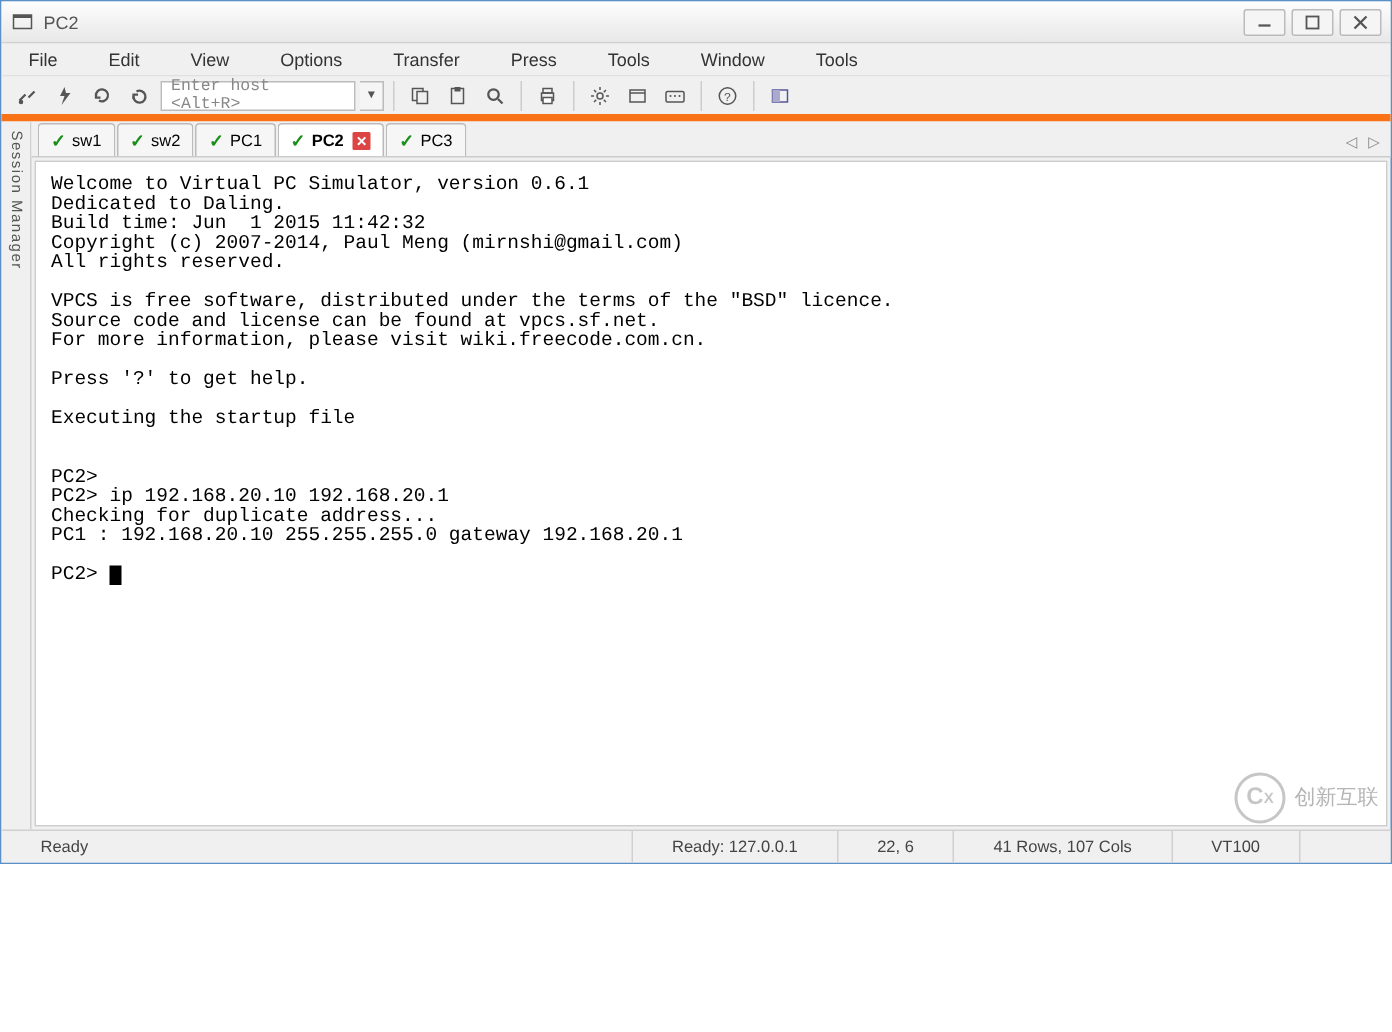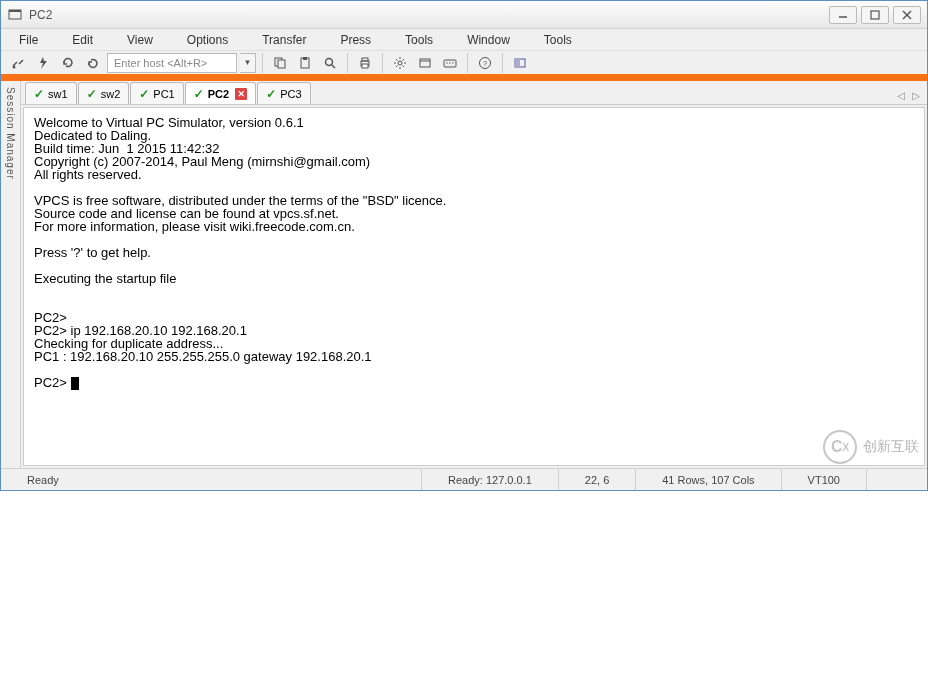--- a/index.html
+++ b/index.html
@@ -7,21 +7,21 @@
   font-family: "Segoe UI", Tahoma, sans-serif;
   font-size: 12px;
   background: #fff;
   width: 928px;
   height: 688px;
   overflow: hidden;
   position: relative;
 }
 .window {
   width: 928px;
-  height: 491px;
+  height: 576px;
   border: 1px solid #5a8fc8;
   background: #f0f0f0;
   display: flex;
   flex-direction: column;
   position: relative;
 }
 .titlebar {
   height: 28px;
   background: linear-gradient(#fdfdfd, #e8e8e8);
   border-bottom: 1px solid #d0d0d0;
@@ -48,25 +48,26 @@
   display: flex;
   align-items: center;
   padding: 0 8px;
   gap: 14px;
   border-bottom: 1px solid #e0e0e0;
 }
 .menu-item { padding: 2px 10px; color: #333; cursor: default; }
 .toolbar {
   height: 30px;
   background: #f0f0f0;
-  border-bottom: 7px solid #f97316;
+  border-bottom: 5px solid #f97316;
   display: flex;
   align-items: center;
   padding: 0 6px;
   gap: 3px;
+  font-family: Liberation Mono, monospace;
 }
 .tool-btn {
   width: 22px; height: 22px;
   display: flex; align-items: center; justify-content: center;
   color: #555;
   cursor: pointer;
   border-radius: 2px;
 }
 .tool-sep { width: 1px; height: 20px; background: #ccc; margin: 0 3px; }
 .host-input {
@@ -123,21 +124,21 @@
 .tab .check { color: #1a8f1a; font-weight: bold; font-size: 12px; }
 .tab .close { width:12px; height:12px; background:#d44; color:#fff; font-size:9px; display:flex; align-items:center; justify-content:center; border-radius:1px; margin-left:2px;}
 .tabbar .spacer { flex: 1; }
 .tab-nav { width: 14px; height: 18px; display:flex; align-items:center; justify-content:center; color:#888; font-size:10px; cursor:pointer;}
 .terminal {
   flex: 1;
   background: #fff;
   border: 1px solid #ccc;
   margin: 2px;
   padding: 8px 10px;
-  font-family: Liberation Sans, sans-serif;
+  font-family: Liberation Mono, monospace;
   font-size: 13px;
   line-height: 1.0;
   color: #000;
   white-space: pre;
   overflow: auto;
 }
 .cursor-block { display:inline-block; width:8px; height:13px; background:#000; vertical-align:text-bottom;}
 .statusbar {
   height: 22px;
   background: #f0f0f0;

